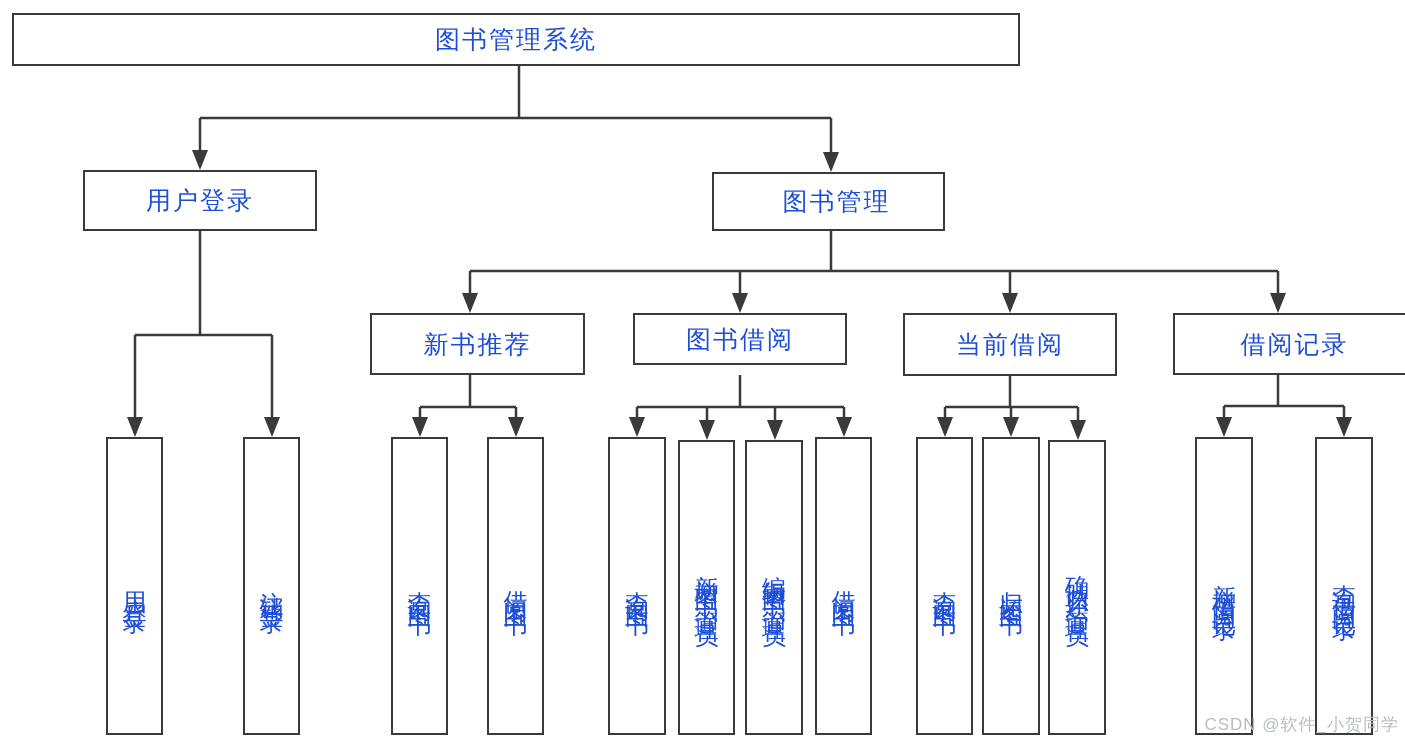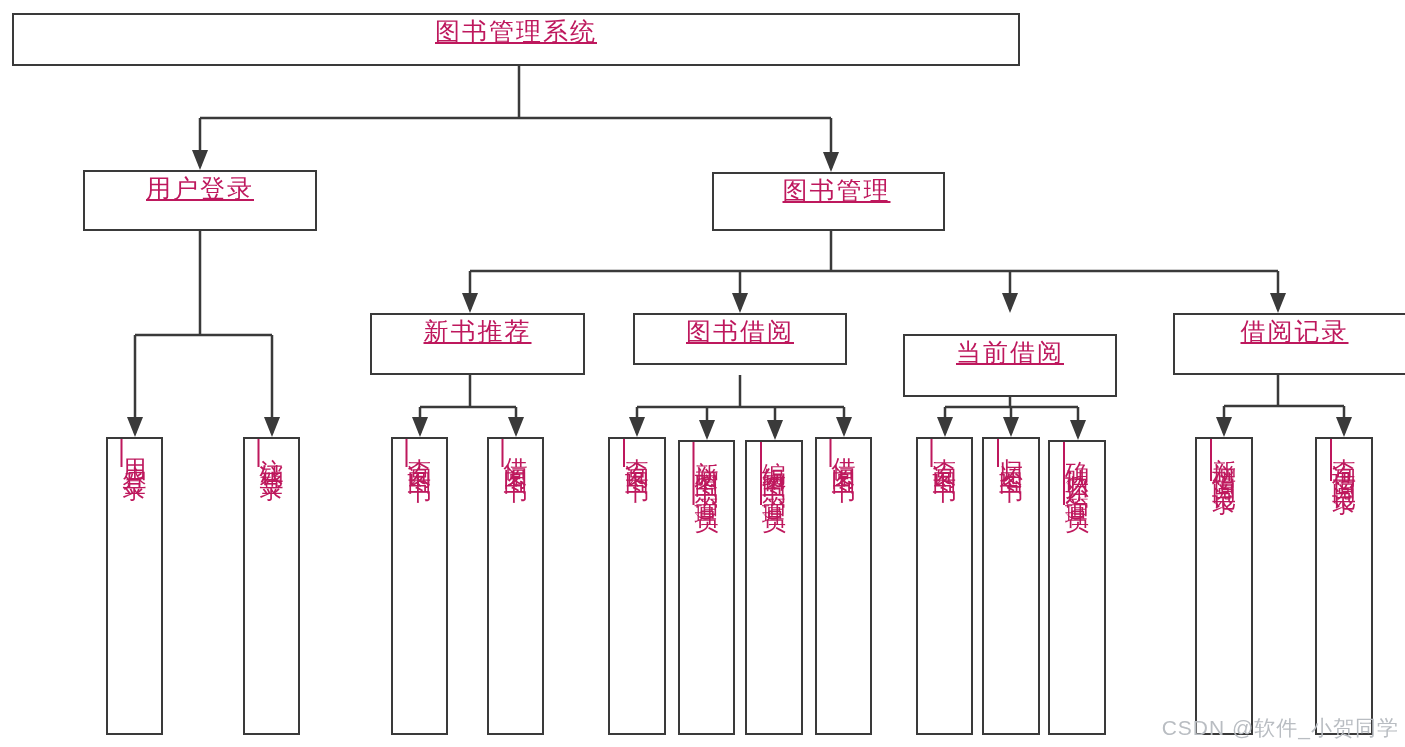--- a/index.html
+++ b/index.html
@@ -20,35 +20,35 @@
     left: 0; top: 0;
     width: 1405px;
     height: 747px;
   }
   .box {
     position: absolute;
     box-sizing: border-box;
     background: #ffffff;
     border: 2.5px solid #3a3a3a;
     display: flex;
+    align-items: center;
     justify-content: center;
-    color: #be185d;
-    text-decoration: underline;
+    color: #1d4ed8;
   }
   .h-label {
     font-size: 25px;
     letter-spacing: 2px;
     white-space: nowrap;
   }
   .root-box  { left: 12px;  top: 13px;  width: 1008px; height: 53px; }
   .n-user    { left: 83px;  top: 170px; width: 234px;  height: 61px; }
   .n-book    { left: 712px; top: 172px; width: 233px;  height: 59px; padding-left: 16px; }
   .g0 { left: 370px;  top: 313px; width: 215px; height: 62px; }
   .g1 { left: 633px;  top: 313px; width: 214px; height: 52px; }
-  .g2 { left: 903px;  top: 313px; width: 214px; height: 63px; margin-top: 21px; }
+  .g2 { left: 903px;  top: 313px; width: 214px; height: 63px; }
   .g3 { left: 1173px; top: 313px; width: 243px; height: 62px; }
   .leaf {
     top: 437px;
     height: 298px;
   }
   .leaf .v-label {
     writing-mode: vertical-rl;
     text-orientation: mixed;
     font-size: 24px;
     letter-spacing: 7px;
@@ -65,22 +65,22 @@
   .c3 { left: 745px;  width: 58px; }
   .c4 { left: 815px;  width: 57px; }
   .d1 { left: 916px;  width: 57px; }
   .d2 { left: 982px;  width: 58px; }
   .d3 { left: 1048px; width: 58px; }
   .e1 { left: 1195px; width: 58px; }
   .e2 { left: 1315px; width: 58px; }
   #watermark {
     position: absolute;
     right: 6px;
-    bottom: 5px;
-    font-size: 21px;
+    bottom: 11px;
+    font-size: 17px;
     color: #b9bdc2;
     letter-spacing: 1px;
     white-space: nowrap;
   }
 </style>
 </head>
 <body>
 
 <div id="canvas">
 

